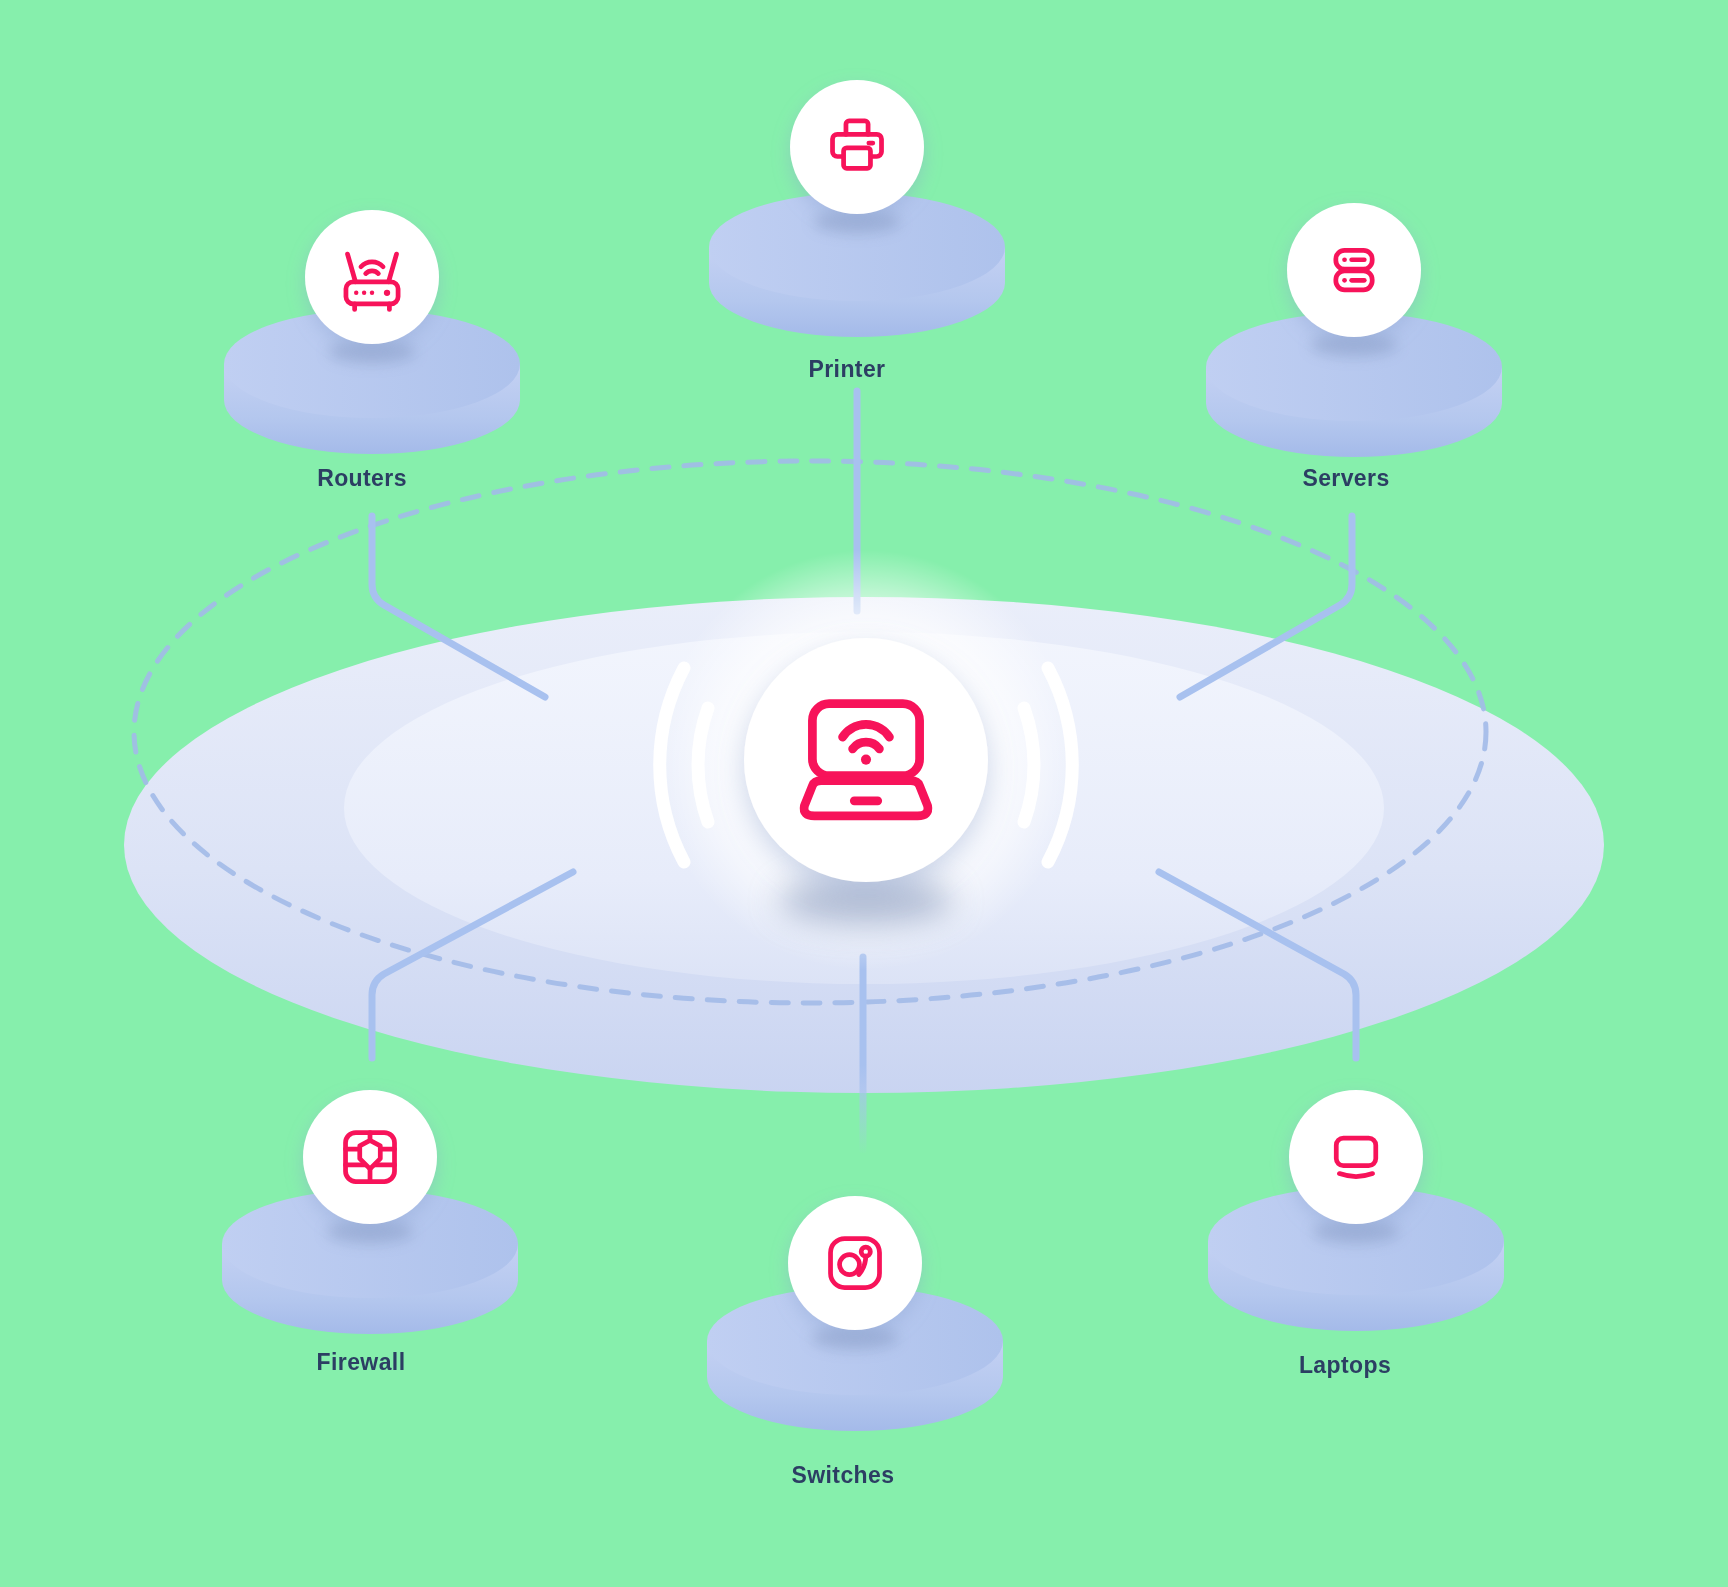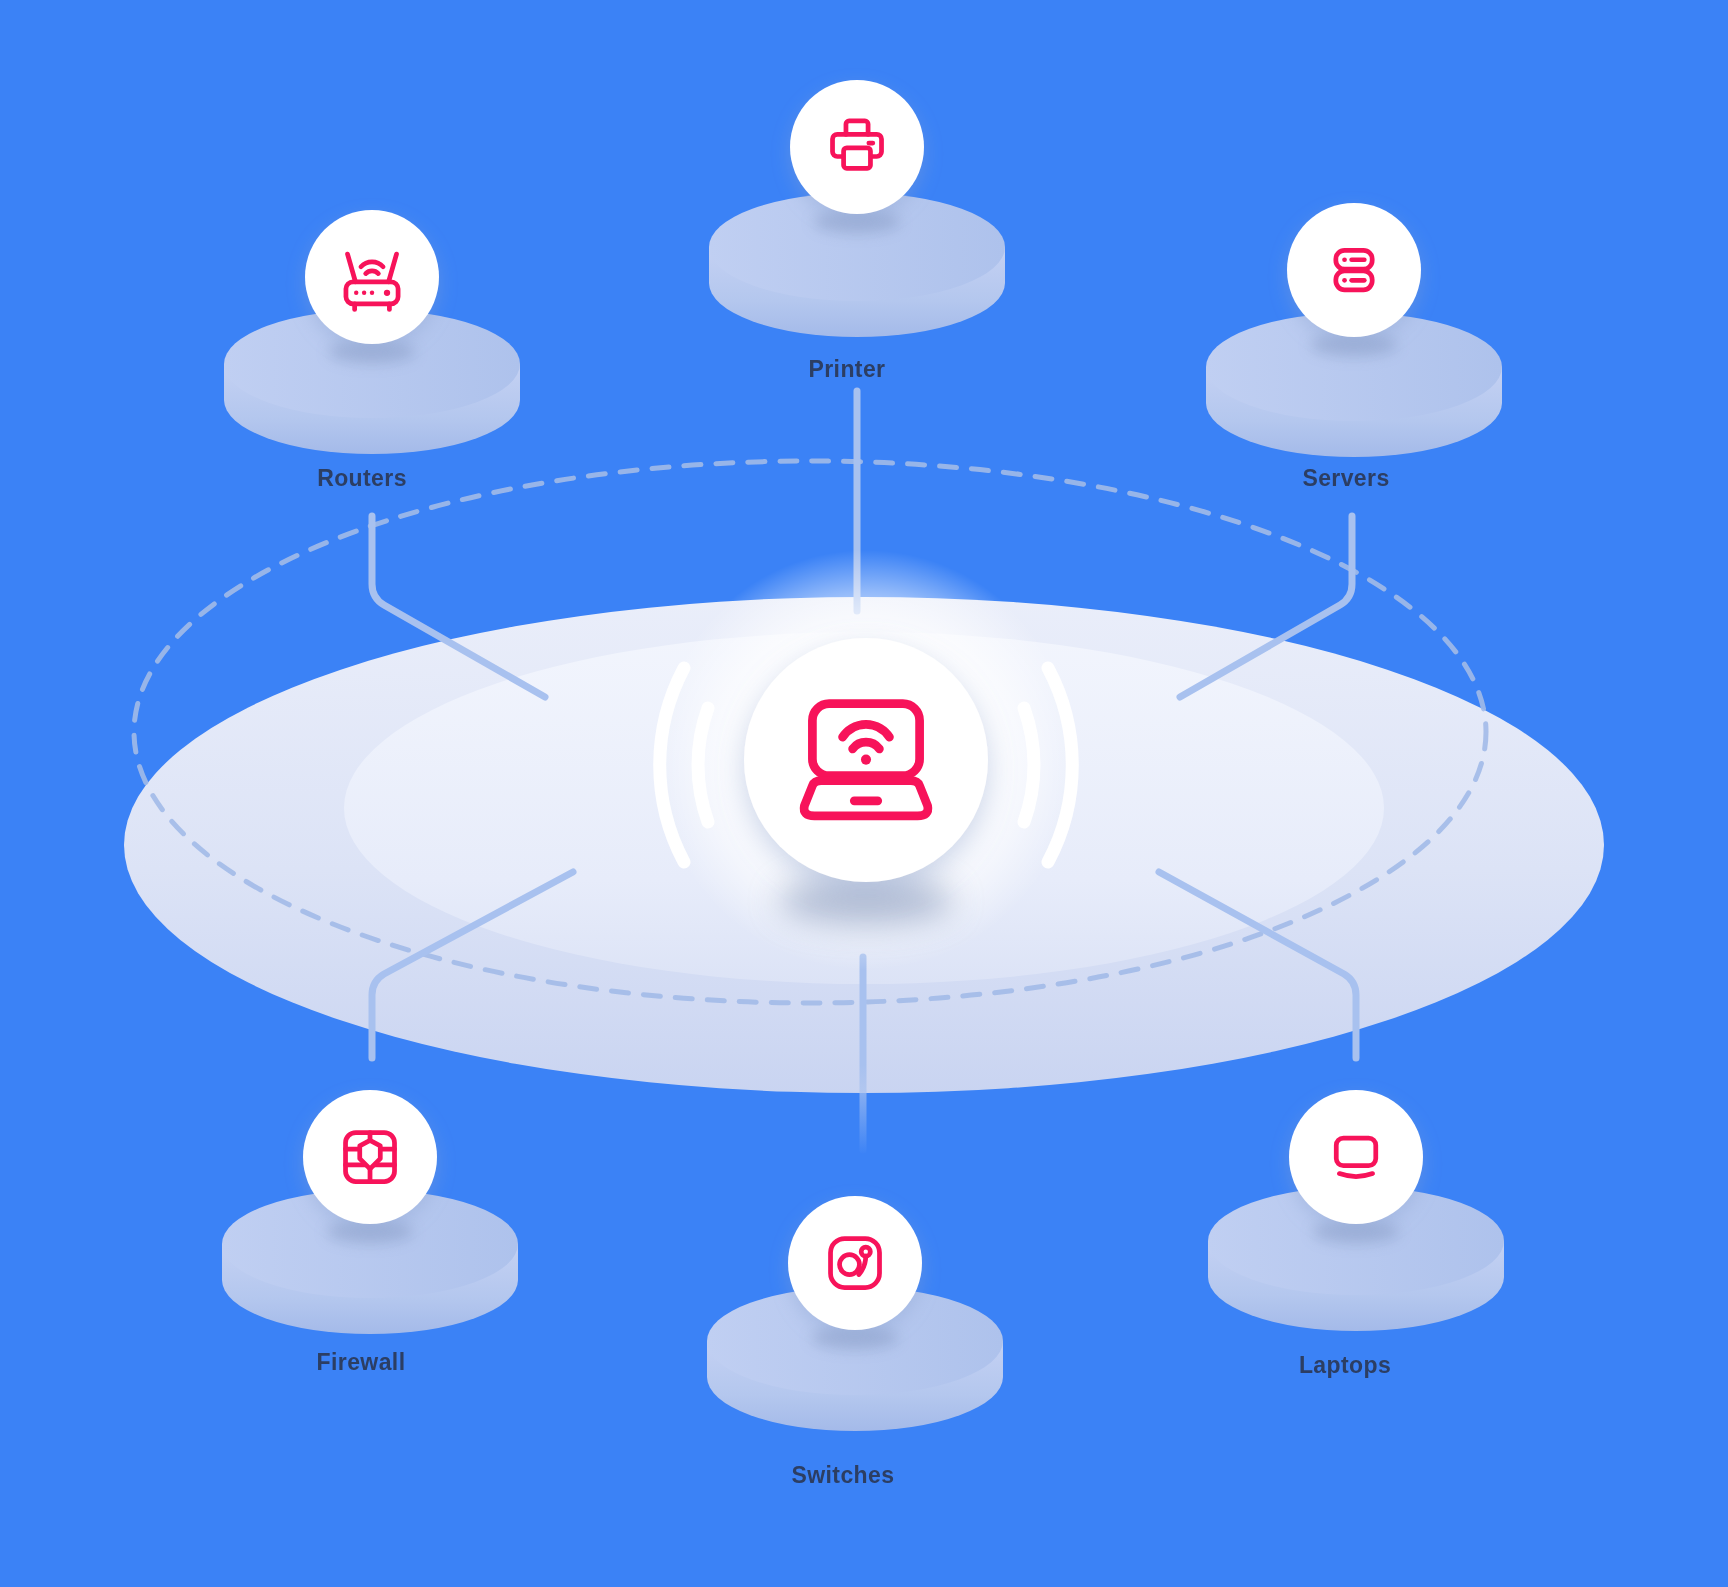--- a/index.html
+++ b/index.html
@@ -1,19 +1,19 @@
 <!DOCTYPE html>
 <html><head>
 <meta charset="utf-8">
 <style>
   html,body{margin:0;padding:0;background:#ffffff;}
   .stage{
     position:relative;
     width:1728px;height:1587px;
-    background:#3b82f6;
+    background:#86efac;
     overflow:hidden;
     font-family:"Liberation Sans", sans-serif;
   }
   .node-label{
     font-family:"Liberation Sans", sans-serif;
     font-weight:bold;
     font-size:23px;
     letter-spacing:.4px;
     fill:#2C3E63;
   }

